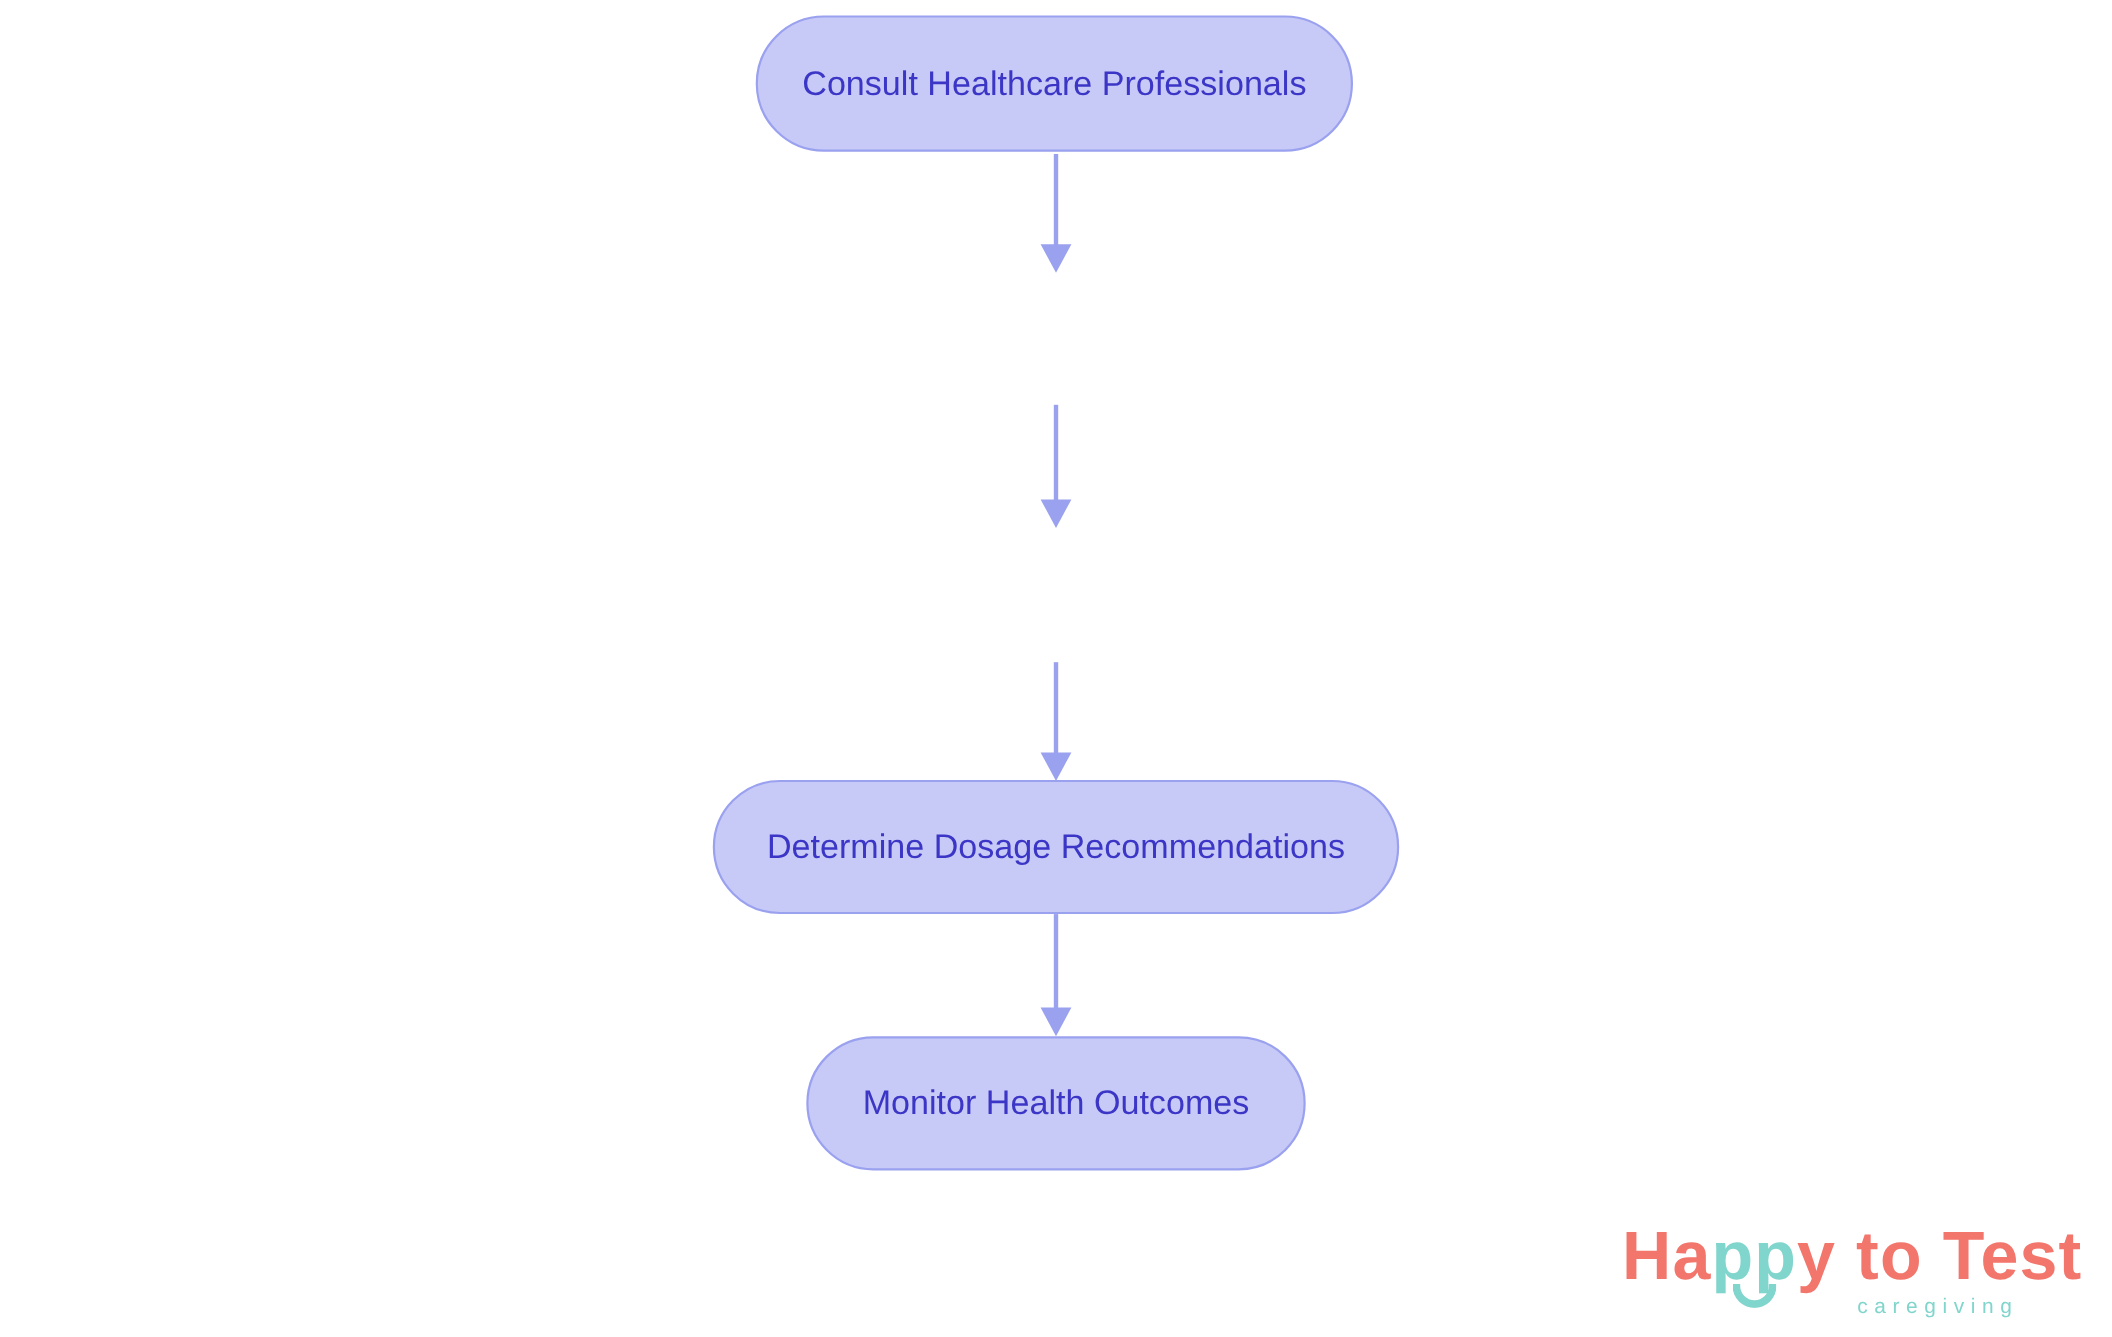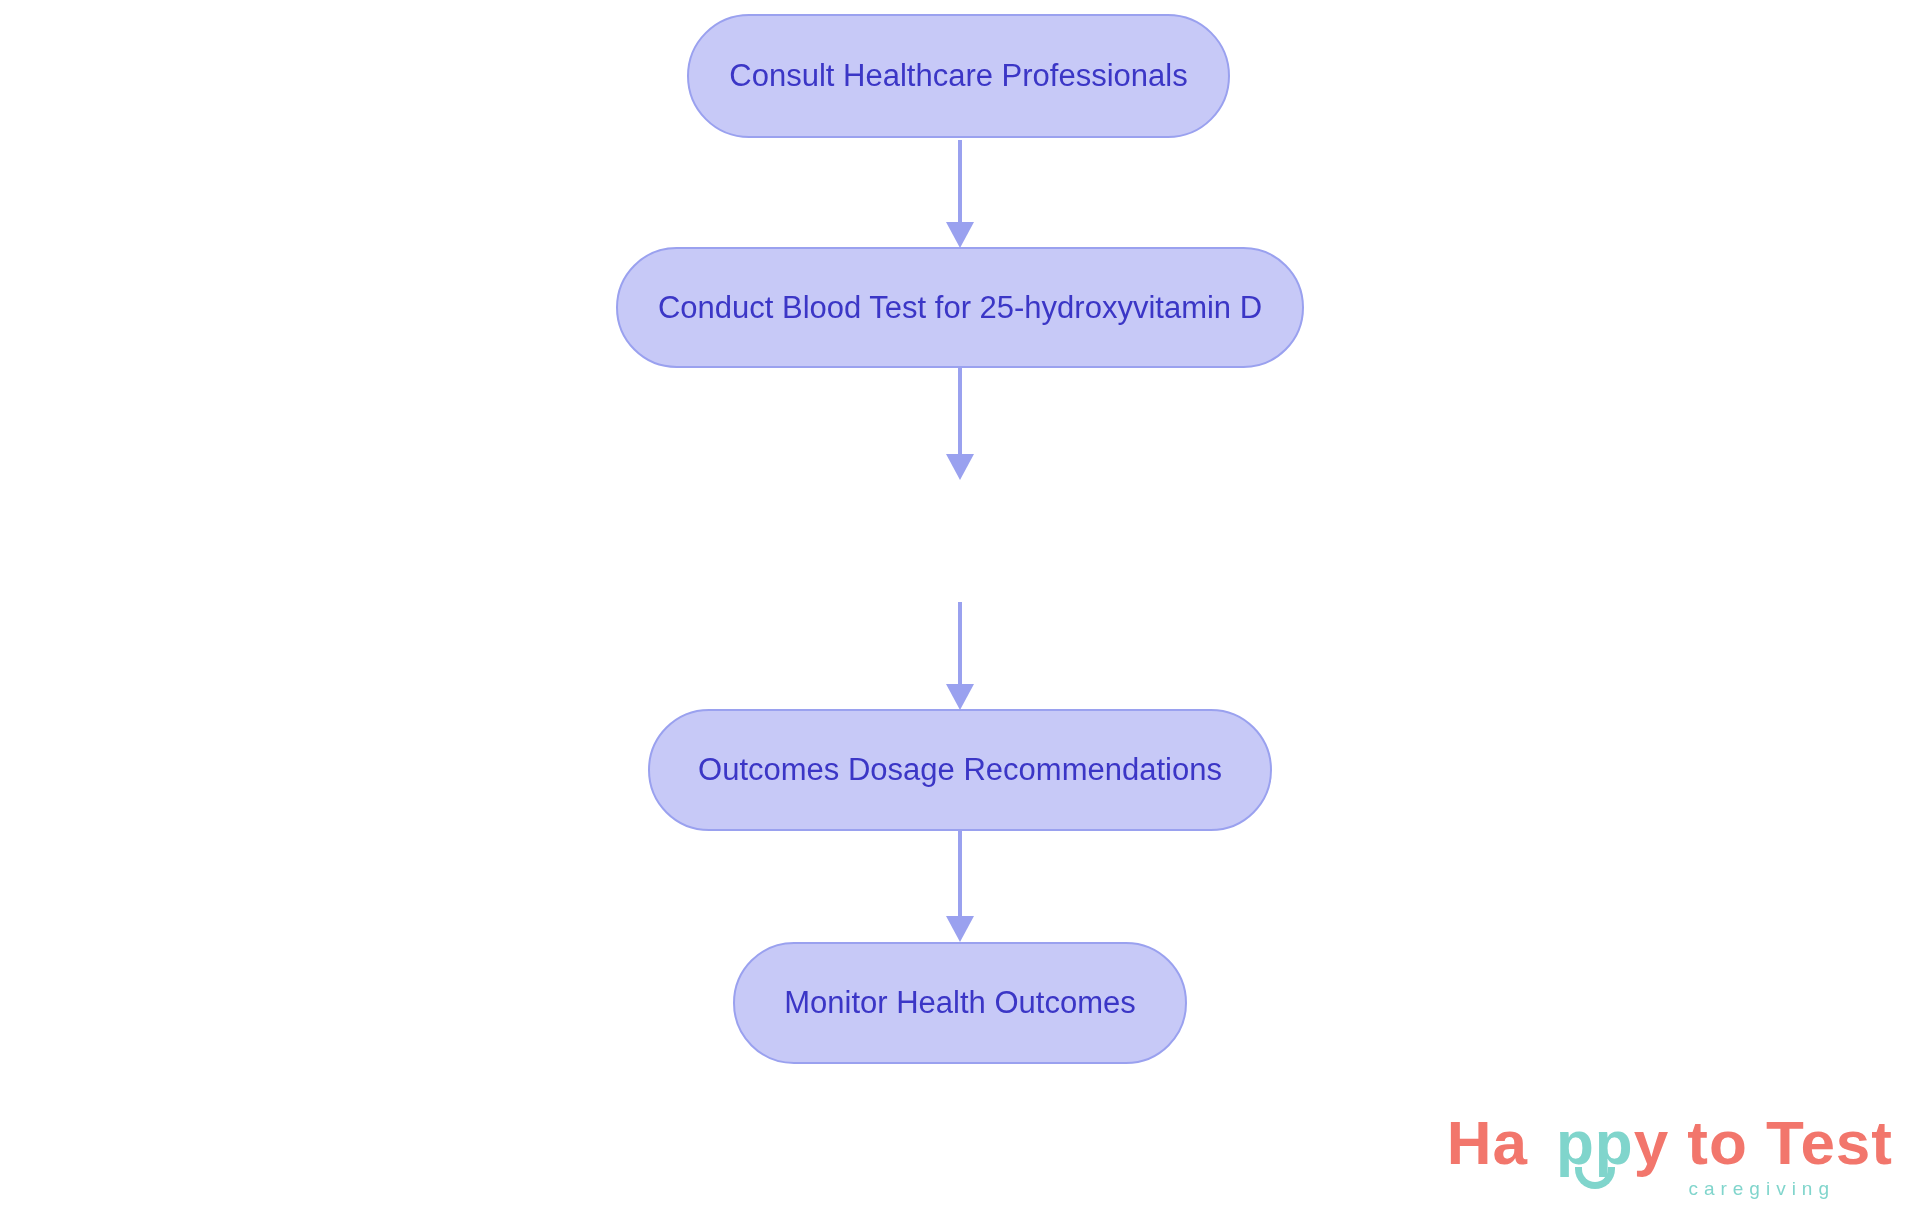--- a/index.html
+++ b/index.html
@@ -62,21 +62,21 @@
     text-align: right;
   }
   .logo-brand {
     font-size: 62px;
     font-weight: bold;
     line-height: 1.1;
     letter-spacing: 1px;
     white-space: pre;
   }
   .coral { color: var(--coral, #f2766c); }
-  .teal  { color: var(--teal, #80d5cc); margin-left: 28px; }
+  .teal  { color: var(--teal, #80d5cc); }
   .logo-pp {
     position: relative;
     display: inline-block;
   }
   .smile {
     position: absolute;
     left: 50%;
     transform: translateX(-50%);
     top: 58px;
     width: 40px;
@@ -96,27 +96,24 @@
 </style>
 </head>
 <body>
 
 <div class="canvas">
 
   <div class="node n1">
     <span class="node-label">Consult Healthcare Professionals</span>
   </div>
 
-  <div class="node n2">
-    <span class="node-label">Conduct Blood Test for 25-hydroxyvitamin D</span>
-  </div>
 
 
   <div class="node n4">
-    <span class="node-label">Outcomes Dosage Recommendations</span>
+    <span class="node-label">Determine Dosage Recommendations</span>
   </div>
 
   <div class="node n5">
     <span class="node-label">Monitor Health Outcomes</span>
   </div>
 
   <div>
     <div class="arrow-line a1-line"></div>
     <div class="arrow-head a1-head"></div>
   </div>

